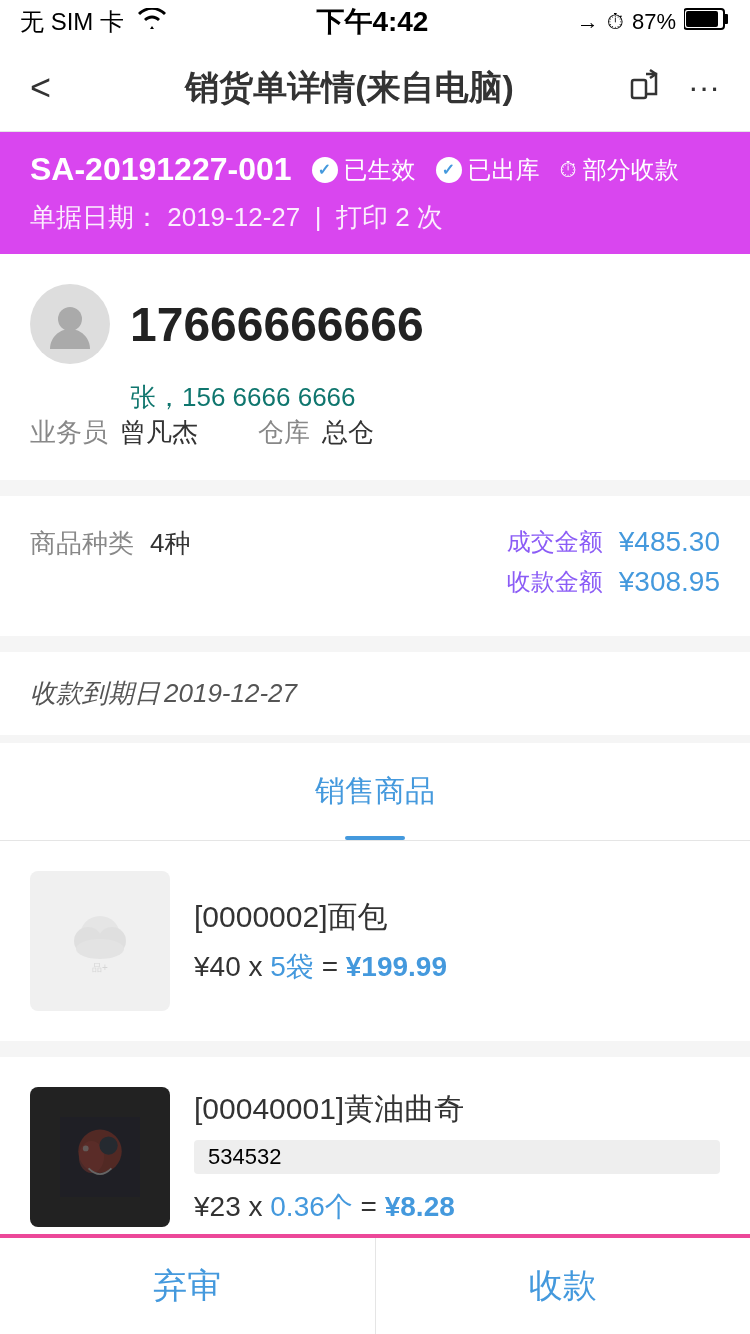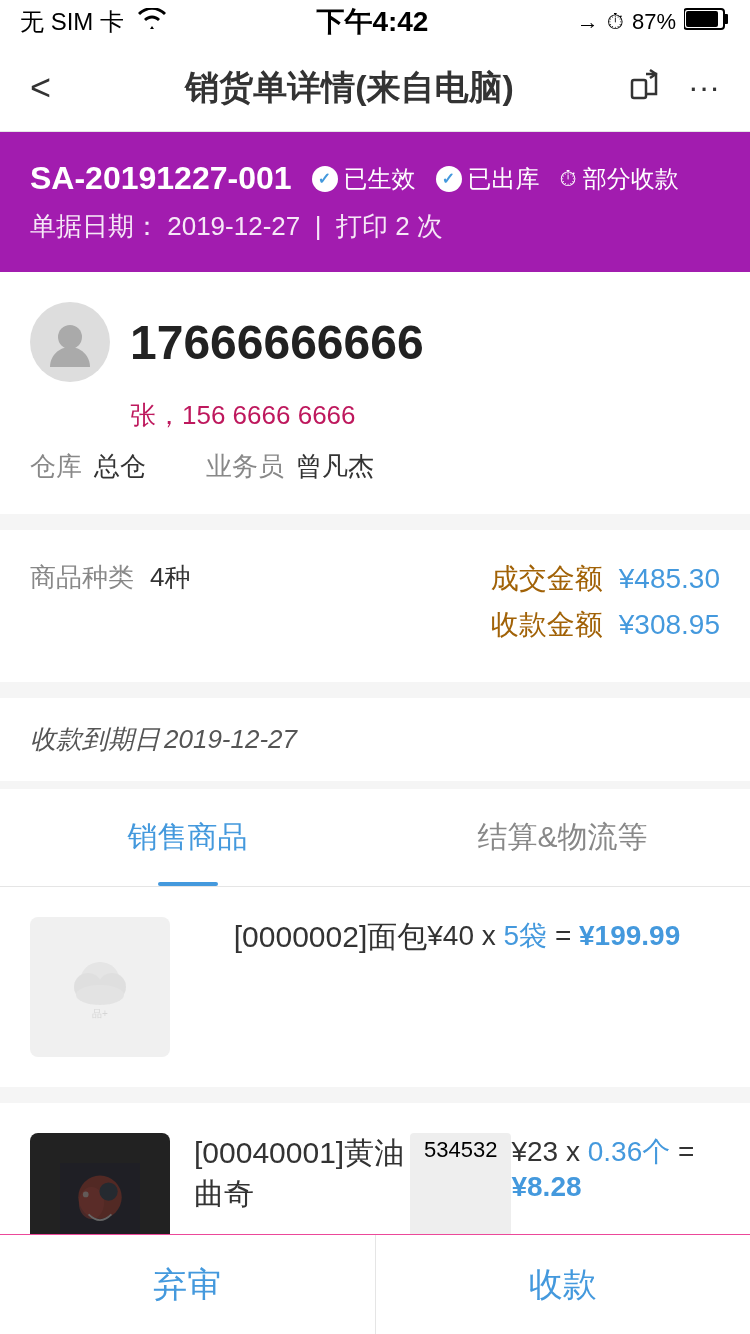--- a/index.html
+++ b/index.html
@@ -53,22 +53,22 @@
       align-items: center;
       gap: 24px;
     }
     .nav-icon {
       font-size: 32px;
       color: #333;
     }
 
     
     .order-header {
-      background: #a21caf;
-      padding: 28px 30px;
+      background: #d946ef;
+      padding: 19px 30px;
       color: #fff;
     }
     .order-header-top {
       display: flex;
       align-items: center;
       gap: 20px;
       margin-bottom: 12px;
     }
     .order-id {
       font-size: 32px;
@@ -130,22 +130,21 @@
       font-size: 44px;
       flex-shrink: 0;
     }
     .customer-name {
       font-size: 48px;
       font-weight: 600;
       color: #222;
     }
     .customer-sub {
       font-size: 26px;
-      color: #be185d;
-      margin-bottom: 16px;
+      color: #0f766e;
       margin-left: 100px;
     }
     .customer-meta {
       display: flex;
       gap: 60px;
       font-size: 26px;
       color: #555;
     }
     .meta-item {
       display: flex;
@@ -178,21 +177,21 @@
       flex: 1;
       text-align: right;
     }
     .amount-row {
       display: flex;
       justify-content: flex-end;
       align-items: center;
       gap: 16px;
       margin-bottom: 8px;
     }
-    .amount-label { font-size: 28px; color: #a16207; }
+    .amount-label { font-size: 24px; color: #8b5cf6; }
     .amount-value { font-size: 28px; color: #4499DD; font-weight: 500; }
 
     
     .due-section {
       background: #fff;
       padding: 24px 30px;
       margin-bottom: 8px;
       display: flex;
       align-items: center;
       gap: 4px;
@@ -275,21 +274,21 @@
       width: 80px;
       height: 80px;
       opacity: 0.3;
     }
     .product-thumb.has-image {
       background: #222;
     }
     .product-info {
       flex: 1;
       display: flex;
-      flex-direction: row;
+      flex-direction: column;
       justify-content: center;
     }
     .product-name {
       font-size: 30px;
       color: #333;
       font-weight: 500;
       margin-bottom: 10px;
     }
     .product-sku {
       display: inline-block;
@@ -310,21 +309,21 @@
     .product-price .total {
       color: #4499DD;
       font-weight: 600;
     }
 
     
     .bottom-bar {
       background: #fff;
       height: 100px;
       display: flex;
-      border-top: 1px solid #ec4899;
+      border-top: 4px solid #ec4899;
       position: fixed;
       bottom: 0;
       left: 0;
       width: 750px;
     }
     .bottom-btn {
       flex: 1;
       display: flex;
       align-items: center;
       justify-content: center;
@@ -415,26 +414,26 @@
       <svg width="50" height="50" viewBox="0 0 50 50" fill="none">
         <circle cx="25" cy="20" r="12" fill="#aaa"></circle>
         <path d="M5 50c0-11 8.9-20 20-20s20 9 20 20" fill="#aaa"></path>
       </svg>
     </div>
     <span class="customer-name">17666666666</span>
   </div>
   <div class="customer-sub">张，156 6666 6666</div>
   <div class="customer-meta">
     <div class="meta-item">
+      <span class="meta-label">业务员</span>
+      <span class="meta-value">曾凡杰</span>
+    </div>
+    <div class="meta-item">
       <span class="meta-label">仓库</span>
       <span class="meta-value">总仓</span>
-    </div>
-    <div class="meta-item">
-      <span class="meta-label">业务员</span>
-      <span class="meta-value">曾凡杰</span>
     </div>
   </div>
 </div>
 
 <div class="stats-section">
   <div class="stats-left">
     <div class="stat-row">
       <span class="stat-label">商品种类</span>
       <span class="stat-value">4种</span>
     </div>
@@ -452,23 +451,20 @@
 </div>
 
 <div class="due-section">
   <span>收款到期日</span>
   <span>2019-12-27</span>
 </div>
 
 <div class="tabs">
   <div class="tab active">
     <span>销售商品</span>
-  </div>
-  <div class="tab">
-    <span>结算&amp;物流等</span>
   </div>
 </div>
 
 <div class="product-list" style="padding-bottom: 100px;">
 
   <div class="product-item">
     <div class="product-thumb">
       <svg viewBox="0 0 80 80" fill="none">
         <circle cx="40" cy="35" r="20" fill="#ccc"></circle>
         <circle cx="28" cy="40" r="14" fill="#bbb"></circle>

